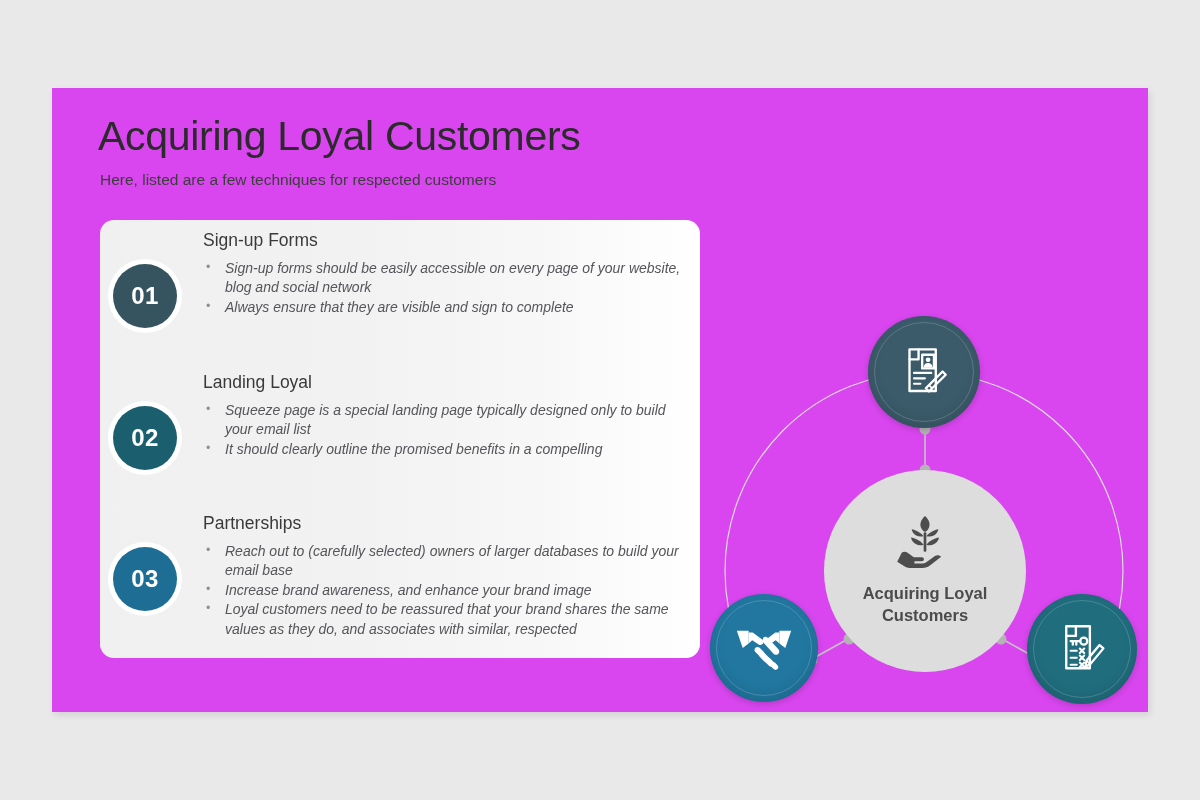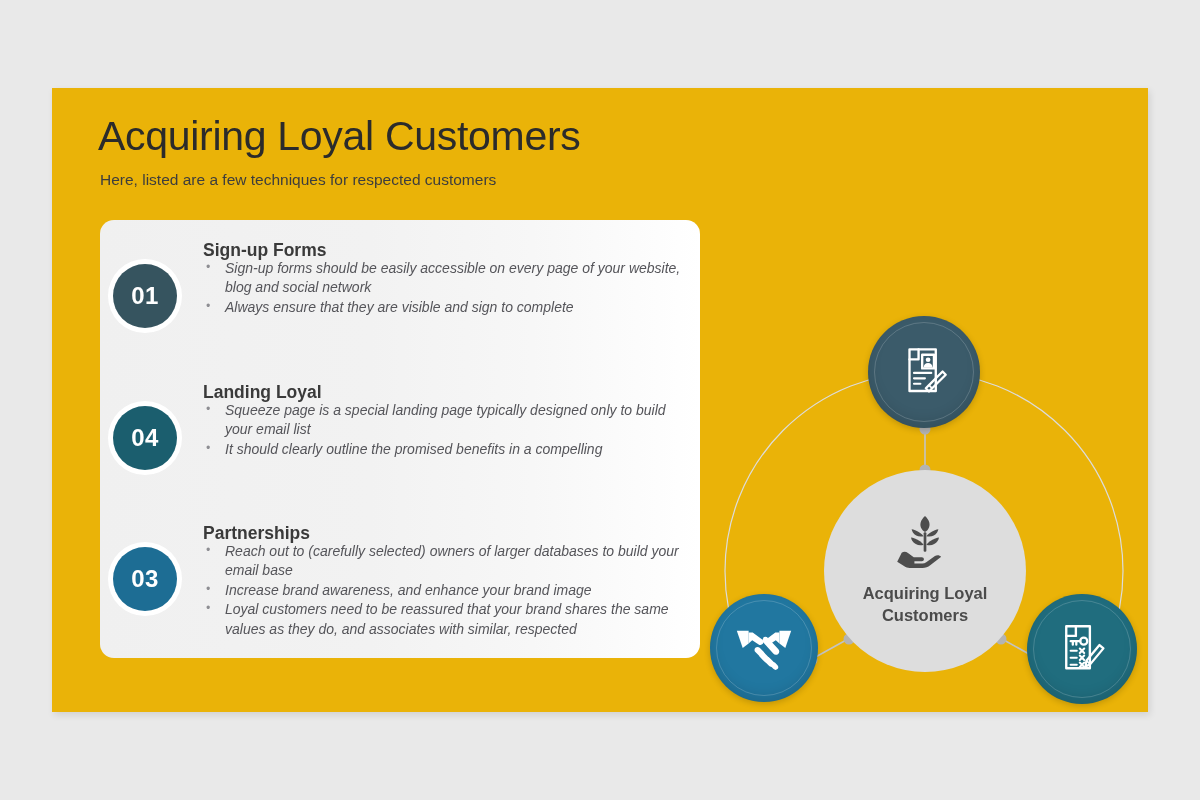--- a/index.html
+++ b/index.html
@@ -11,21 +11,21 @@
     font-family: "Liberation Sans", sans-serif;
     overflow: hidden;
   }
 
   #slide {
     position: absolute;
     left: 52px;
     top: 88px;
     width: 1096px;
     height: 624px;
-    background: #eab308;
+    background: #d946ef;
     box-shadow: 2px 3px 7px rgba(0,0,0,0.10);
   }
 
   
   #title {
     position: absolute;
     left: 46px;
     top: 25px;
     font-size: 41px;
     font-weight: 400;
@@ -74,24 +74,23 @@
     font-weight: 700;
     letter-spacing: 0.5px;
     box-shadow: 0 0 0 5px #ffffff;
   }
 
   .sec-title {
     position: absolute;
     left: 103px;
     top: 0px;
     font-size: 17.5px;
-    font-weight: bold;
+    font-weight: normal;
     color: #3a3a3a;
     white-space: nowrap;
-    margin-top: 10px;
   }
 
   .bullets {
     position: absolute;
     left: 103px;
     top: 29px;
     width: 480px;
     list-style: none;
   }
   .bullets li {
@@ -179,21 +178,21 @@
     <div class="section" id="sec-0">
       <div class="badge" style="background:#36545f">01</div>
       <div class="sec-title">Sign-up Forms</div>
       <ul class="bullets">
         <li>Sign-up forms should be easily accessible on every page of your website, blog and social network</li>
         <li>Always ensure that they are visible and sign to complete</li>
       </ul>
     </div>
 
     <div class="section" id="sec-1">
-      <div class="badge" style="background:#1b5e6e">04</div>
+      <div class="badge" style="background:#1b5e6e">02</div>
       <div class="sec-title">Landing Loyal</div>
       <ul class="bullets">
         <li>Squeeze page is a special landing page typically designed only to build your email list</li>
         <li>It should clearly outline the promised benefits in a compelling</li>
       </ul>
     </div>
 
     <div class="section" id="sec-2">
       <div class="badge" style="background:#1d6d94">03</div>
       <div class="sec-title">Partnerships</div>

